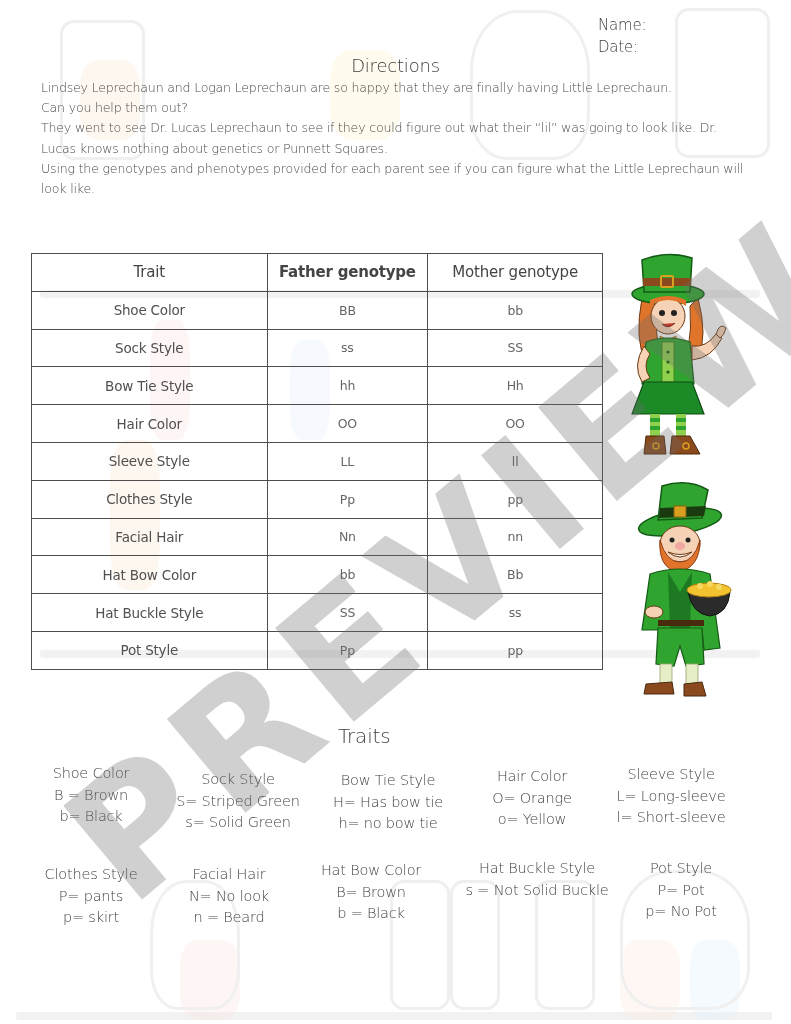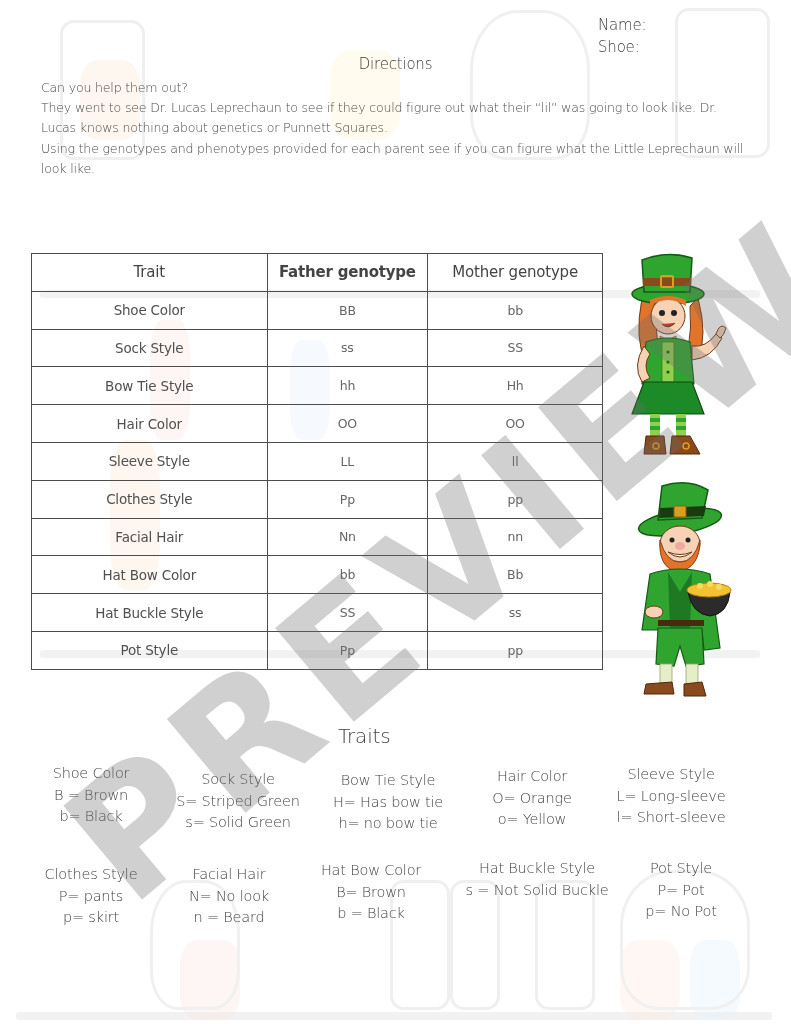--- a/index.html
+++ b/index.html
@@ -12,21 +12,21 @@
     .bg-deco .flask { position: absolute; border: 3px solid #f0f0f0; border-radius: 40% 40% 30% 30%; }
     .bg-deco .shelf { position: absolute; height: 8px; background: #f2f2f2; border-radius: 3px; }
     .bg-deco .tint { position: absolute; border-radius: 30%; opacity: 0.35; }
 
     .page { position: absolute; inset: 0; z-index: 1; }
 
     .hand { font-family: "DejaVu Sans", sans-serif; font-weight: 300; letter-spacing: -0.2px; }
 
     .name-date { position: absolute; left: 598px; top: 14px; font-size: 15px; line-height: 22px; color: #404040; }
 
-    .directions-title { position: absolute; left: 0; width: 791px; top: 55px; text-align: center; font-size: 15px; color: #3c3c3c; }
+    .directions-title { position: absolute; left: 0; width: 791px; top: 55px; text-align: center; font-size: 18px; color: #3c3c3c; }
 
     .directions { position: absolute; left: 41px; top: 78px; width: 712px; font-size: 12.6px; line-height: 20.2px; color: #4a4a4a; }
     .directions p { margin: 0; }
 
     table.geno { position: absolute; left: 31px; top: 253px; width: 572px; border-collapse: collapse; }
     table.geno th, table.geno td { border: 1.6px solid #4d4d4d; text-align: center; height: 37.8px; font-weight: normal; color: #505050; }
     table.geno th { font-size: 15px; color: #444; }
     table.geno td { font-size: 13.5px; }
     table.geno .c1 { width: 236px; }
     table.geno .c2 { width: 161px; font-weight: bold; }
@@ -67,25 +67,26 @@
   <div class="flask" style="left:620px;top:870px;width:130px;height:140px;"></div>
   <div class="shape" style="left:390px;top:880px;width:60px;height:130px;"></div>
   <div class="shape" style="left:450px;top:880px;width:50px;height:130px;"></div>
   <div class="shape" style="left:535px;top:880px;width:60px;height:130px;"></div>
 </div>
 
 <div class="page">
 
   <div class="name-date hand">
     <div>Name:</div>
-    <div>Shoe:</div>
+    <div>Date:</div>
   </div>
 
   <div class="directions-title hand">Directions</div>
   <div class="directions hand">
+    <p>Lindsey Leprechaun and Logan Leprechaun are so happy that they are finally having Little Leprechaun.</p>
     <p>Can you help them out?</p>
     <p>They went to see Dr. Lucas Leprechaun to see if they could figure out what their “lil” was going to look like.  Dr. Lucas knows nothing about genetics or Punnett Squares.</p>
     <p>Using the genotypes and phenotypes provided for each parent see if you can figure what the Little Leprechaun will look like.</p>
   </div>
 
   <table class="geno hand">
     <thead>
       <tr>
         <th class="c1">Trait</th>
         <th class="c2">Father genotype</th>

